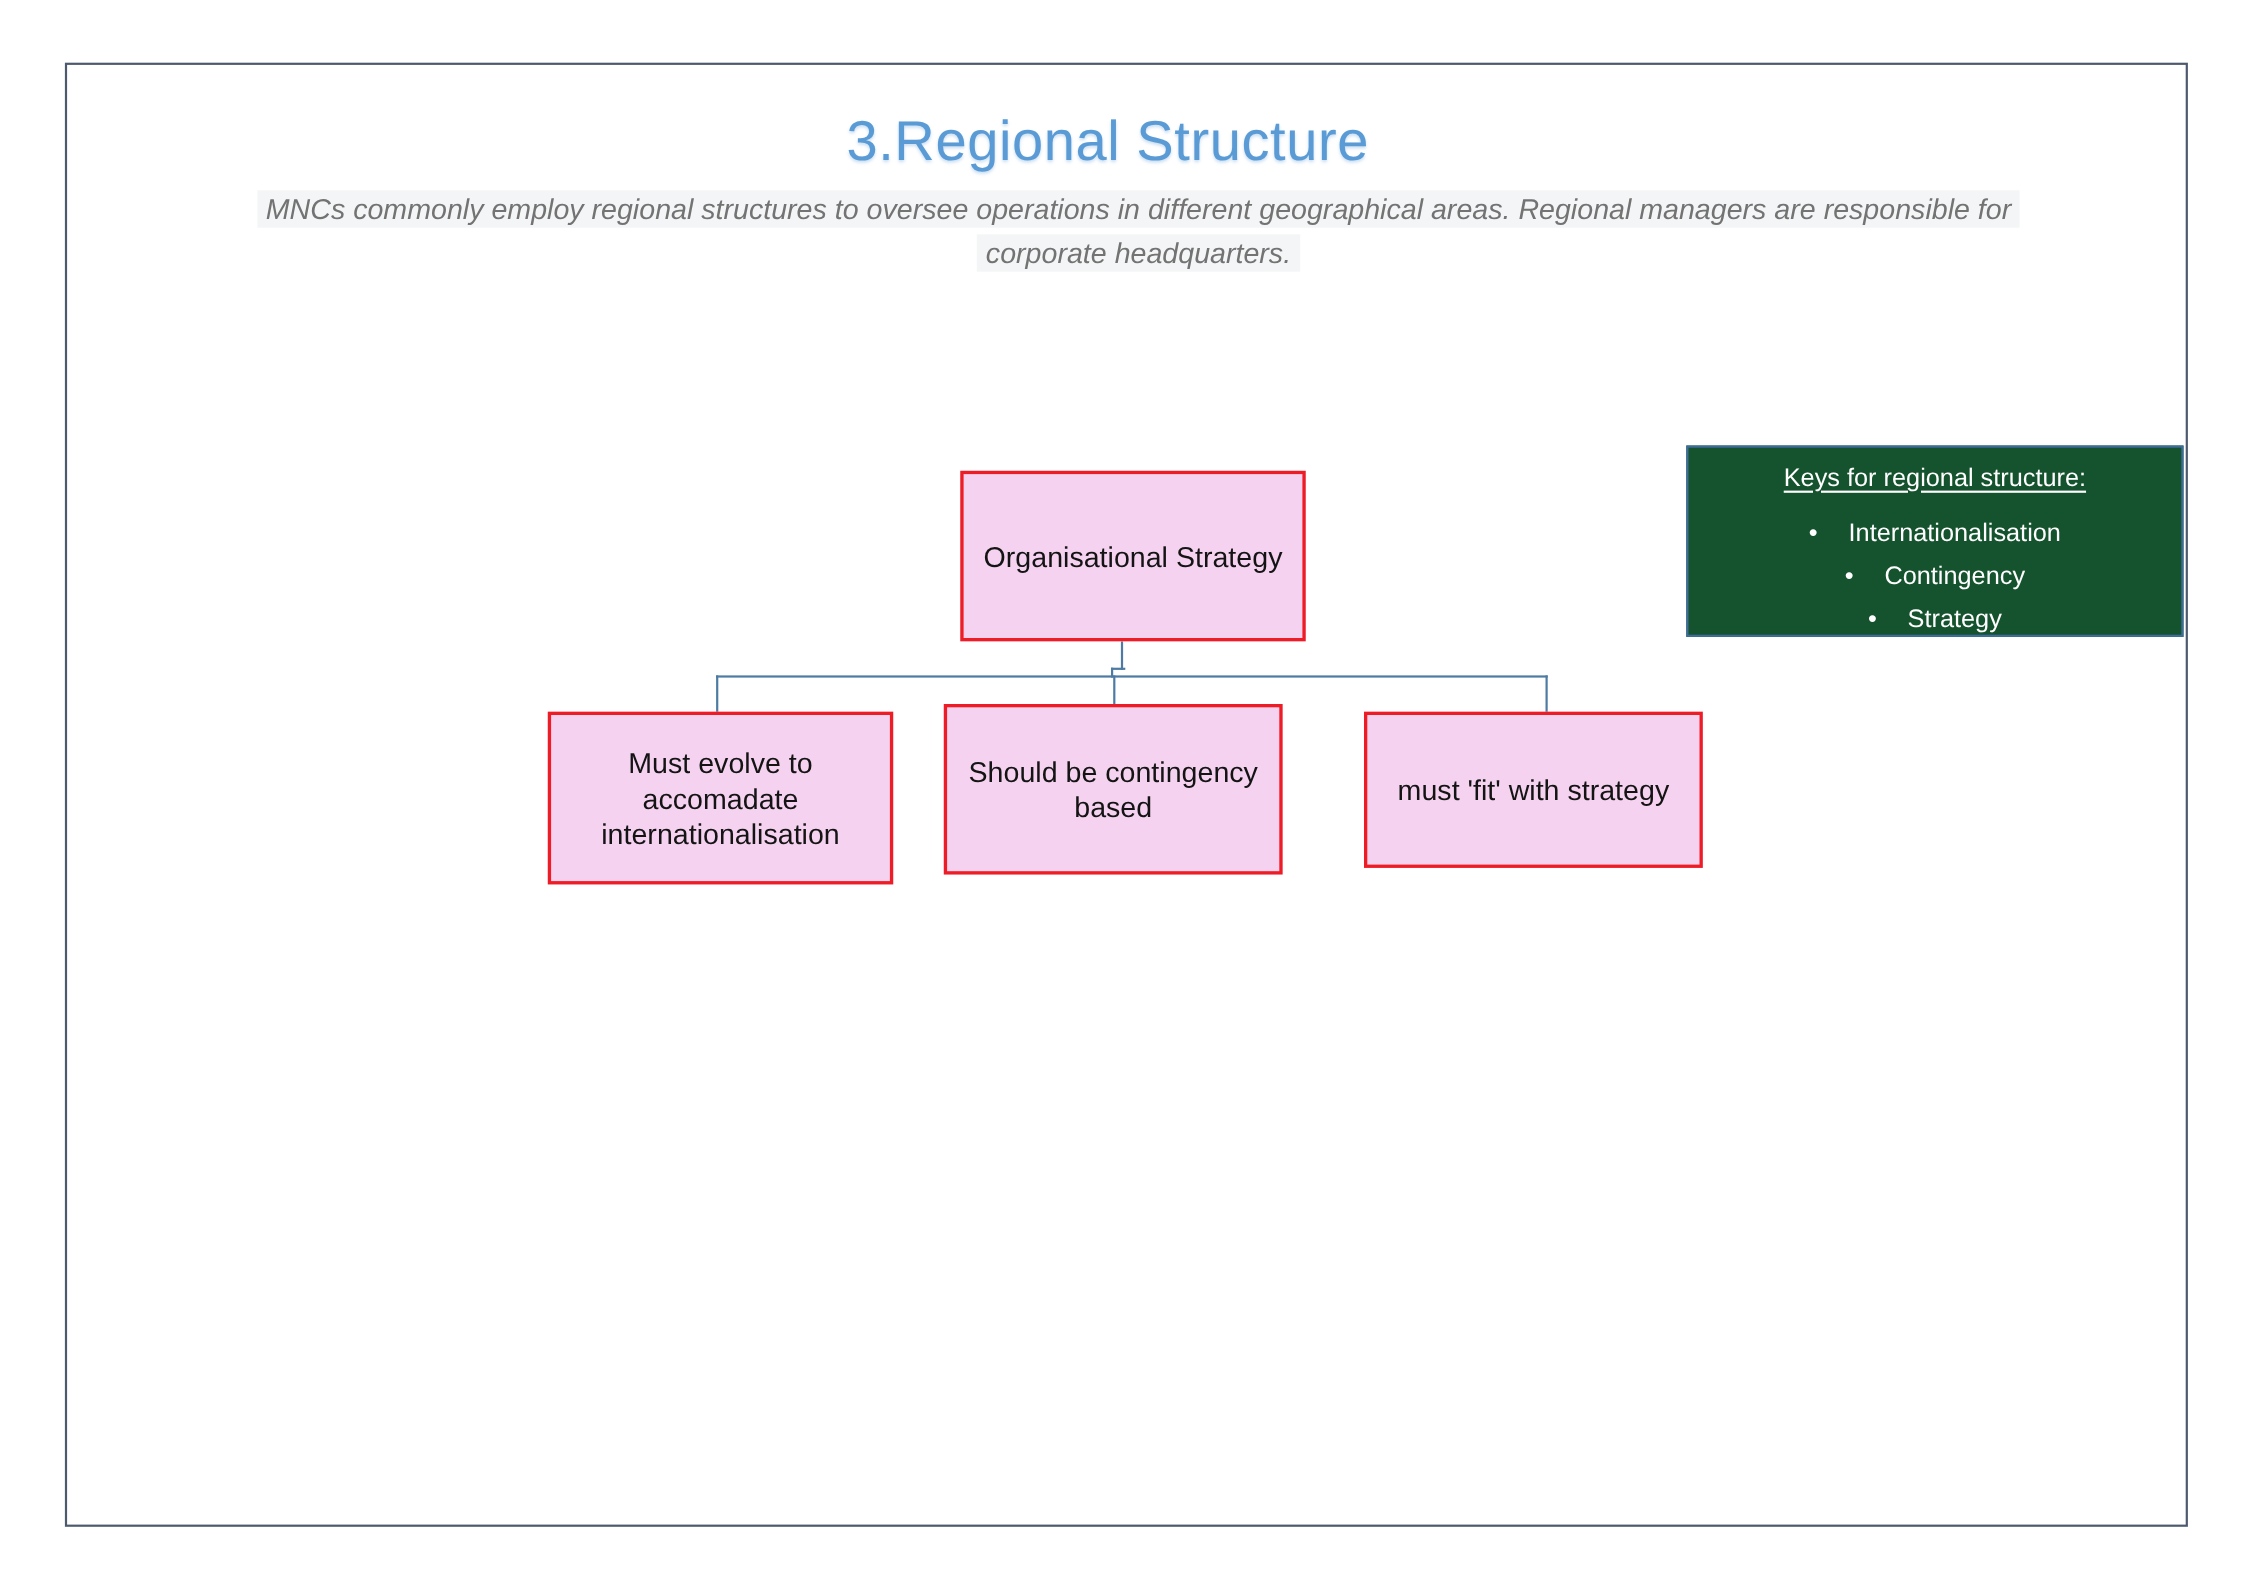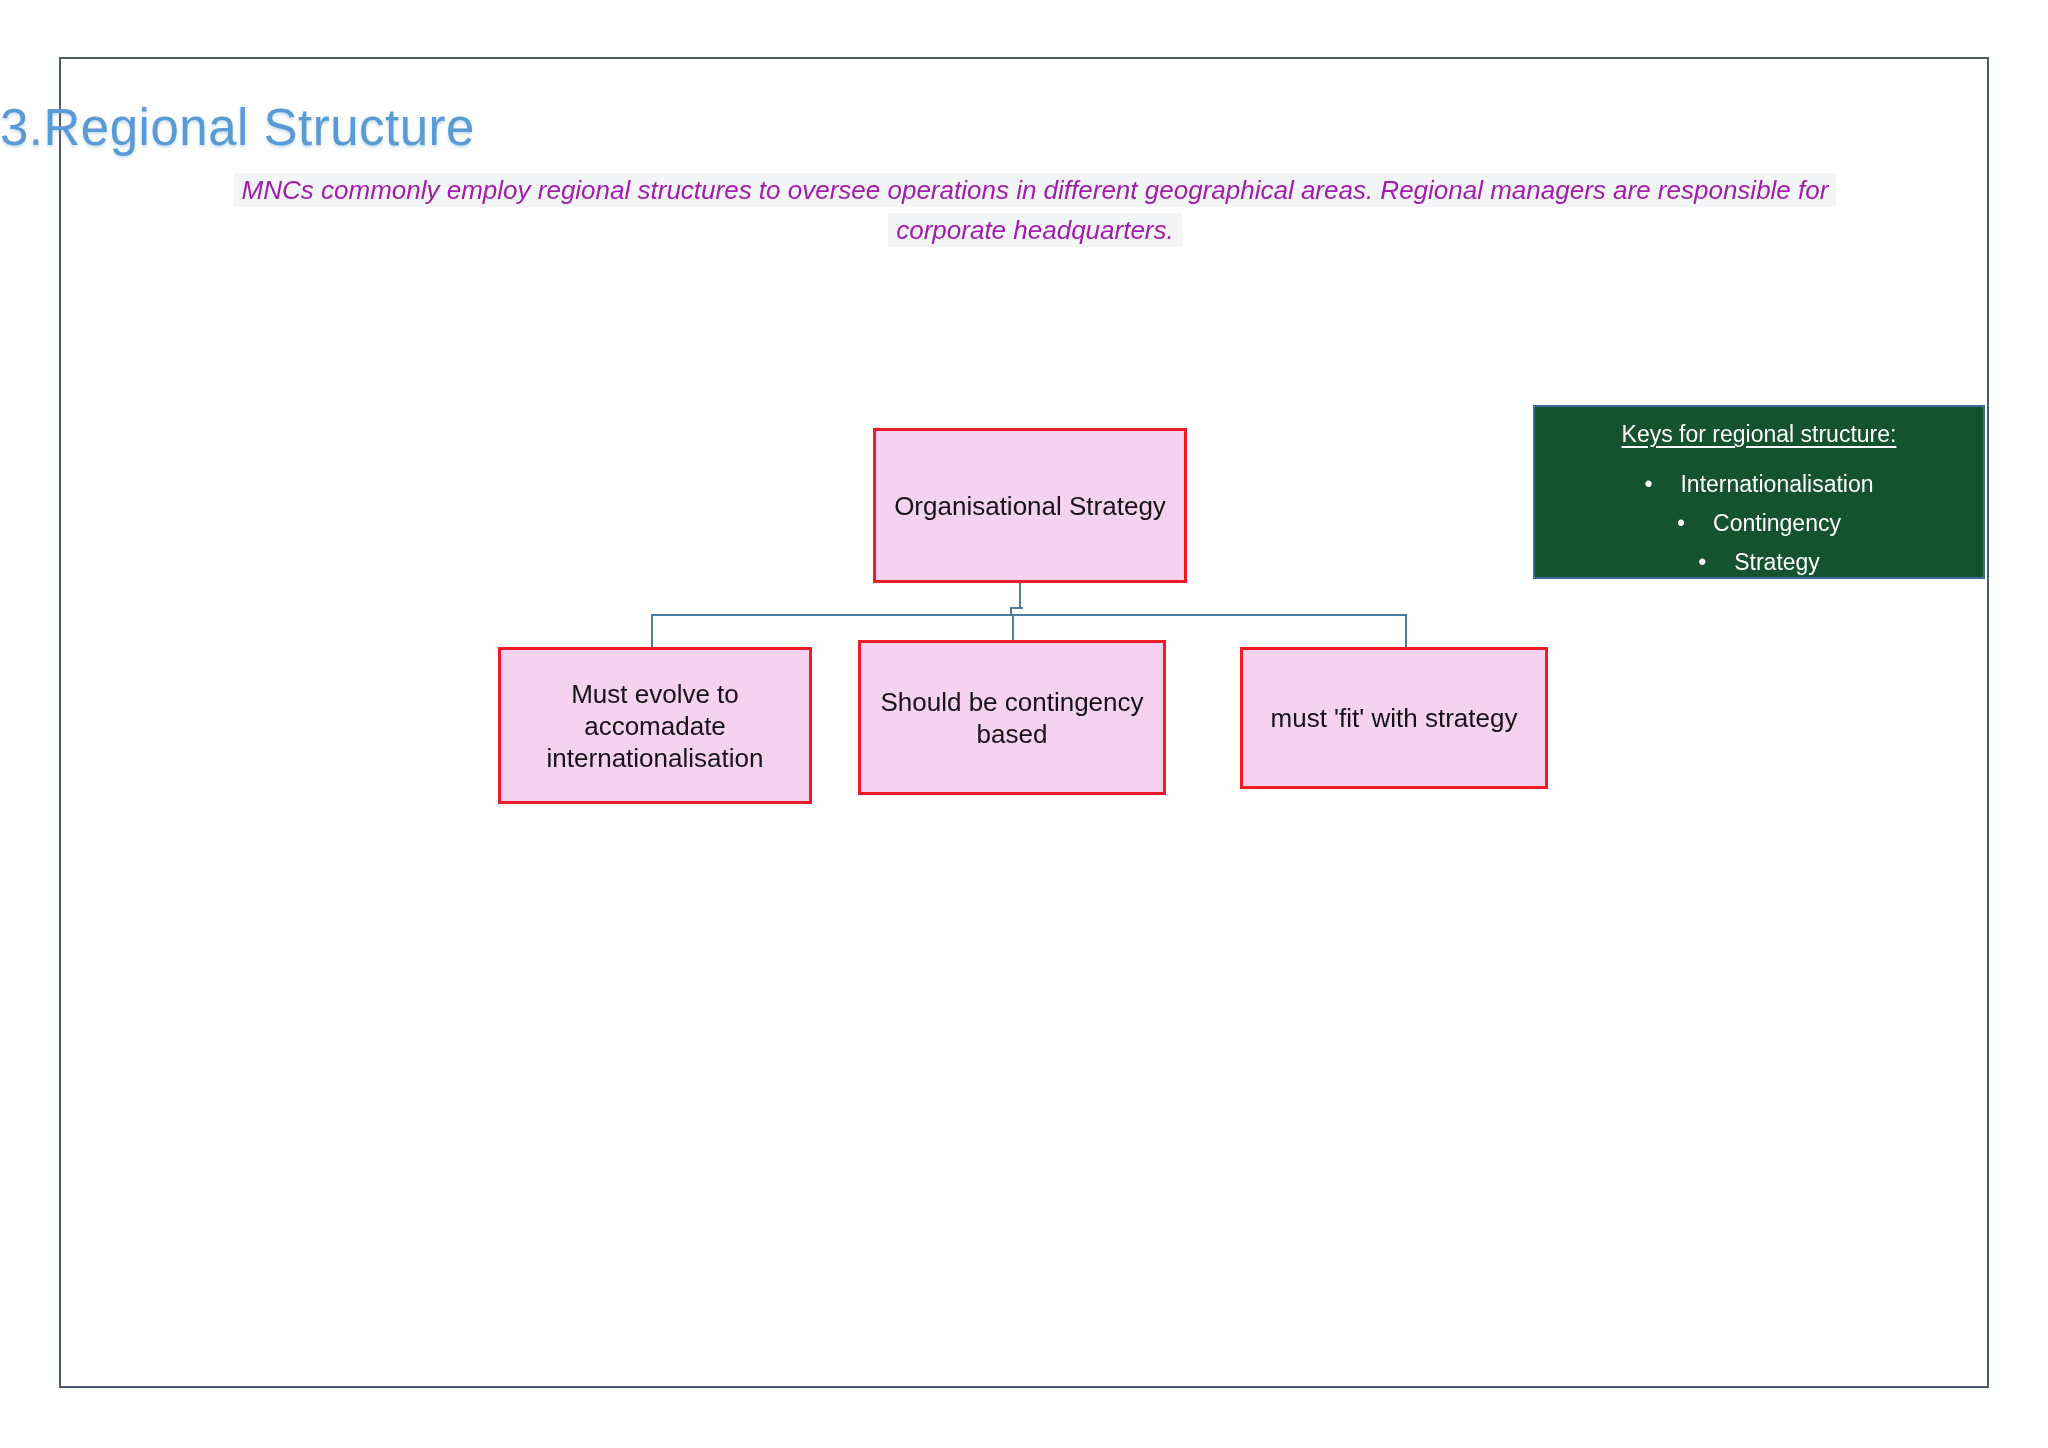--- a/index.html
+++ b/index.html
@@ -8,29 +8,30 @@
     font-family:"Liberation Sans", sans-serif;
   }
   
   .page-frame{
     position:absolute;left:59px;top:57px;width:1926px;height:1327px;
     border:2px solid #4d5a6e;background:#ffffff;
   }
   
   .page-title{
     position:absolute;left:0;top:64px;width:2014px;
+    text-align:center;
     font-size:51px;font-weight:400;color:#5b9bd5;
     text-shadow:0 2px 3px rgba(91,155,213,0.35);
     letter-spacing:0.5px;
   }
   
   .intro{
     position:absolute;left:30px;top:170px;width:2010px;
     text-align:center;font-style:italic;
-    font-size:26px;color:#a21caf;line-height:40px;
+    font-size:26px;color:#737373;line-height:40px;
   }
   .intro .hl{
     background:#f4f5f6;padding:2px 8px;
   }
   
   .shape{
     position:absolute;display:flex;align-items:center;justify-content:center;
     background:#f5d3f0;border:3px solid #ee1c25;
     color:#141414;font-size:26px;text-align:center;line-height:32px;
     box-sizing:border-box;padding:0 12px;

